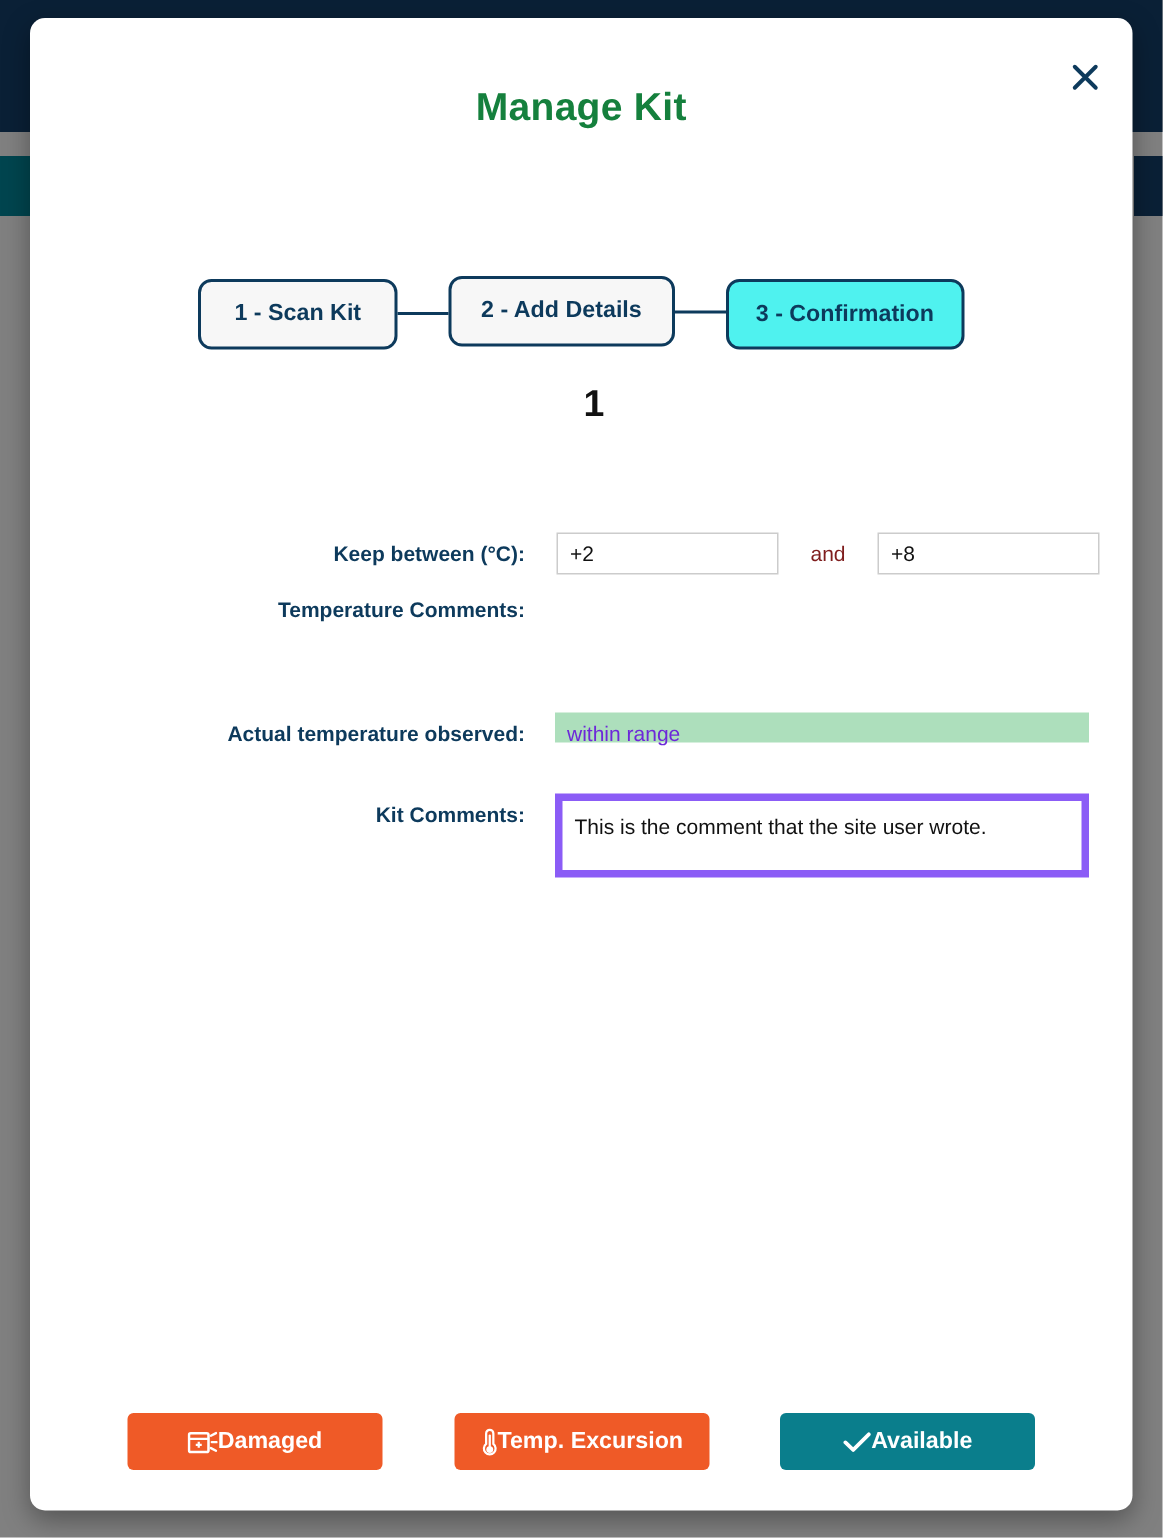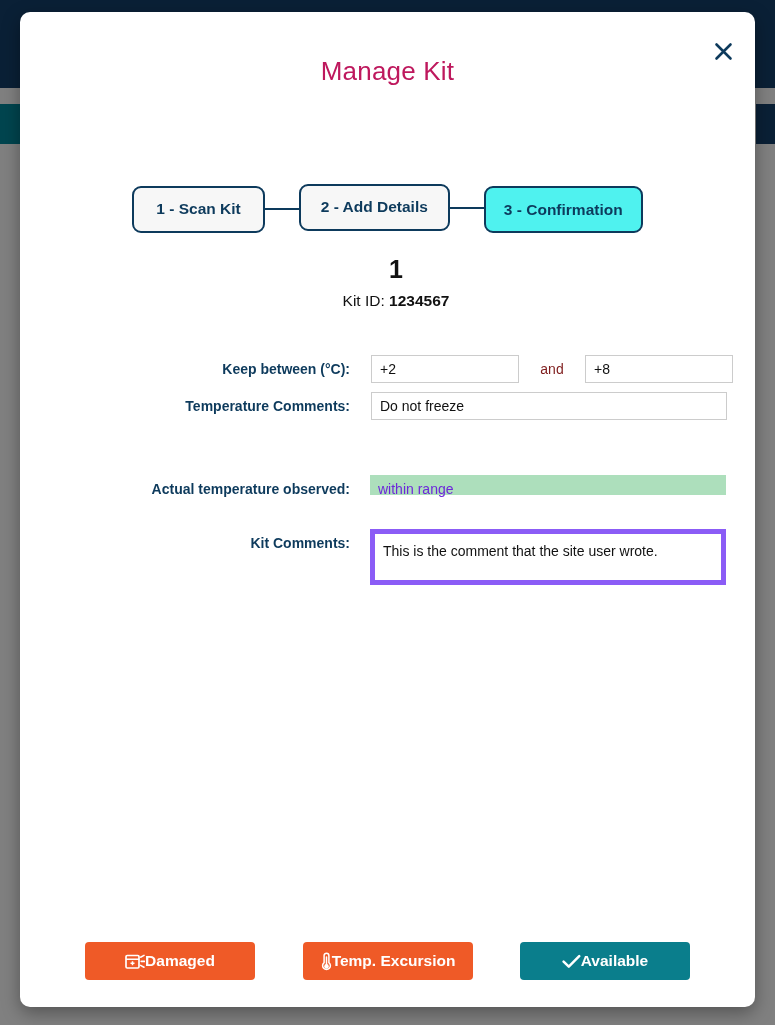--- a/index.html
+++ b/index.html
@@ -68,22 +68,22 @@
   }
   #modal-close svg { display: block; }
 
   #modal-title {
     position: absolute;
     top: 44px;
     left: 0;
     width: 100%;
     text-align: center;
     font-size: 26px;
-    font-weight: normal;
-    color: #be185d;
+    font-weight: bold;
+    color: #15803d;
     letter-spacing: 0.2px;
   }
 
   
   #stepper {
     position: absolute;
     top: 171px;
     left: 0;
     width: 100%;
     display: flex;
@@ -263,35 +263,30 @@
     <div class="step inactive step-2">
       <span>2 - Add Details</span>
     </div>
     <div class="step-connector c2"></div>
     <div class="step active step-3">
       <span>3 - Confirmation</span>
     </div>
   </div>
 
   <div id="kit-count">1</div>
-  <div id="kit-id-line">
-    <span>Kit ID:</span>
-    <span class="kit-id-value">1234567</span>
-  </div>
 
   <div class="form-row" id="row-keep-between">
     <div class="field-label">Keep between (°C):</div>
     <input class="field-input" id="keep-between-min" type="text" value="+2" style="">
     <div class="and-text">and</div>
     <input class="field-input" id="keep-between-max" type="text" value="+8" style="">
   </div>
 
   <div class="form-row" id="row-temp-comments">
     <div class="field-label">Temperature Comments:</div>
-    <input class="field-input" id="temp-comments-input" type="text" value="Do not freeze" style="">
   </div>
 
   <div class="form-row" id="row-actual-temp">
     <div class="field-label">Actual temperature observed:</div>
     <div id="actual-temp-value">within range</div>
   </div>
 
   <div class="form-row" id="row-kit-comments">
     <div class="field-label">Kit Comments:</div>
     <textarea id="kit-comments-input" style="">This is the comment that the site user wrote.</textarea>

